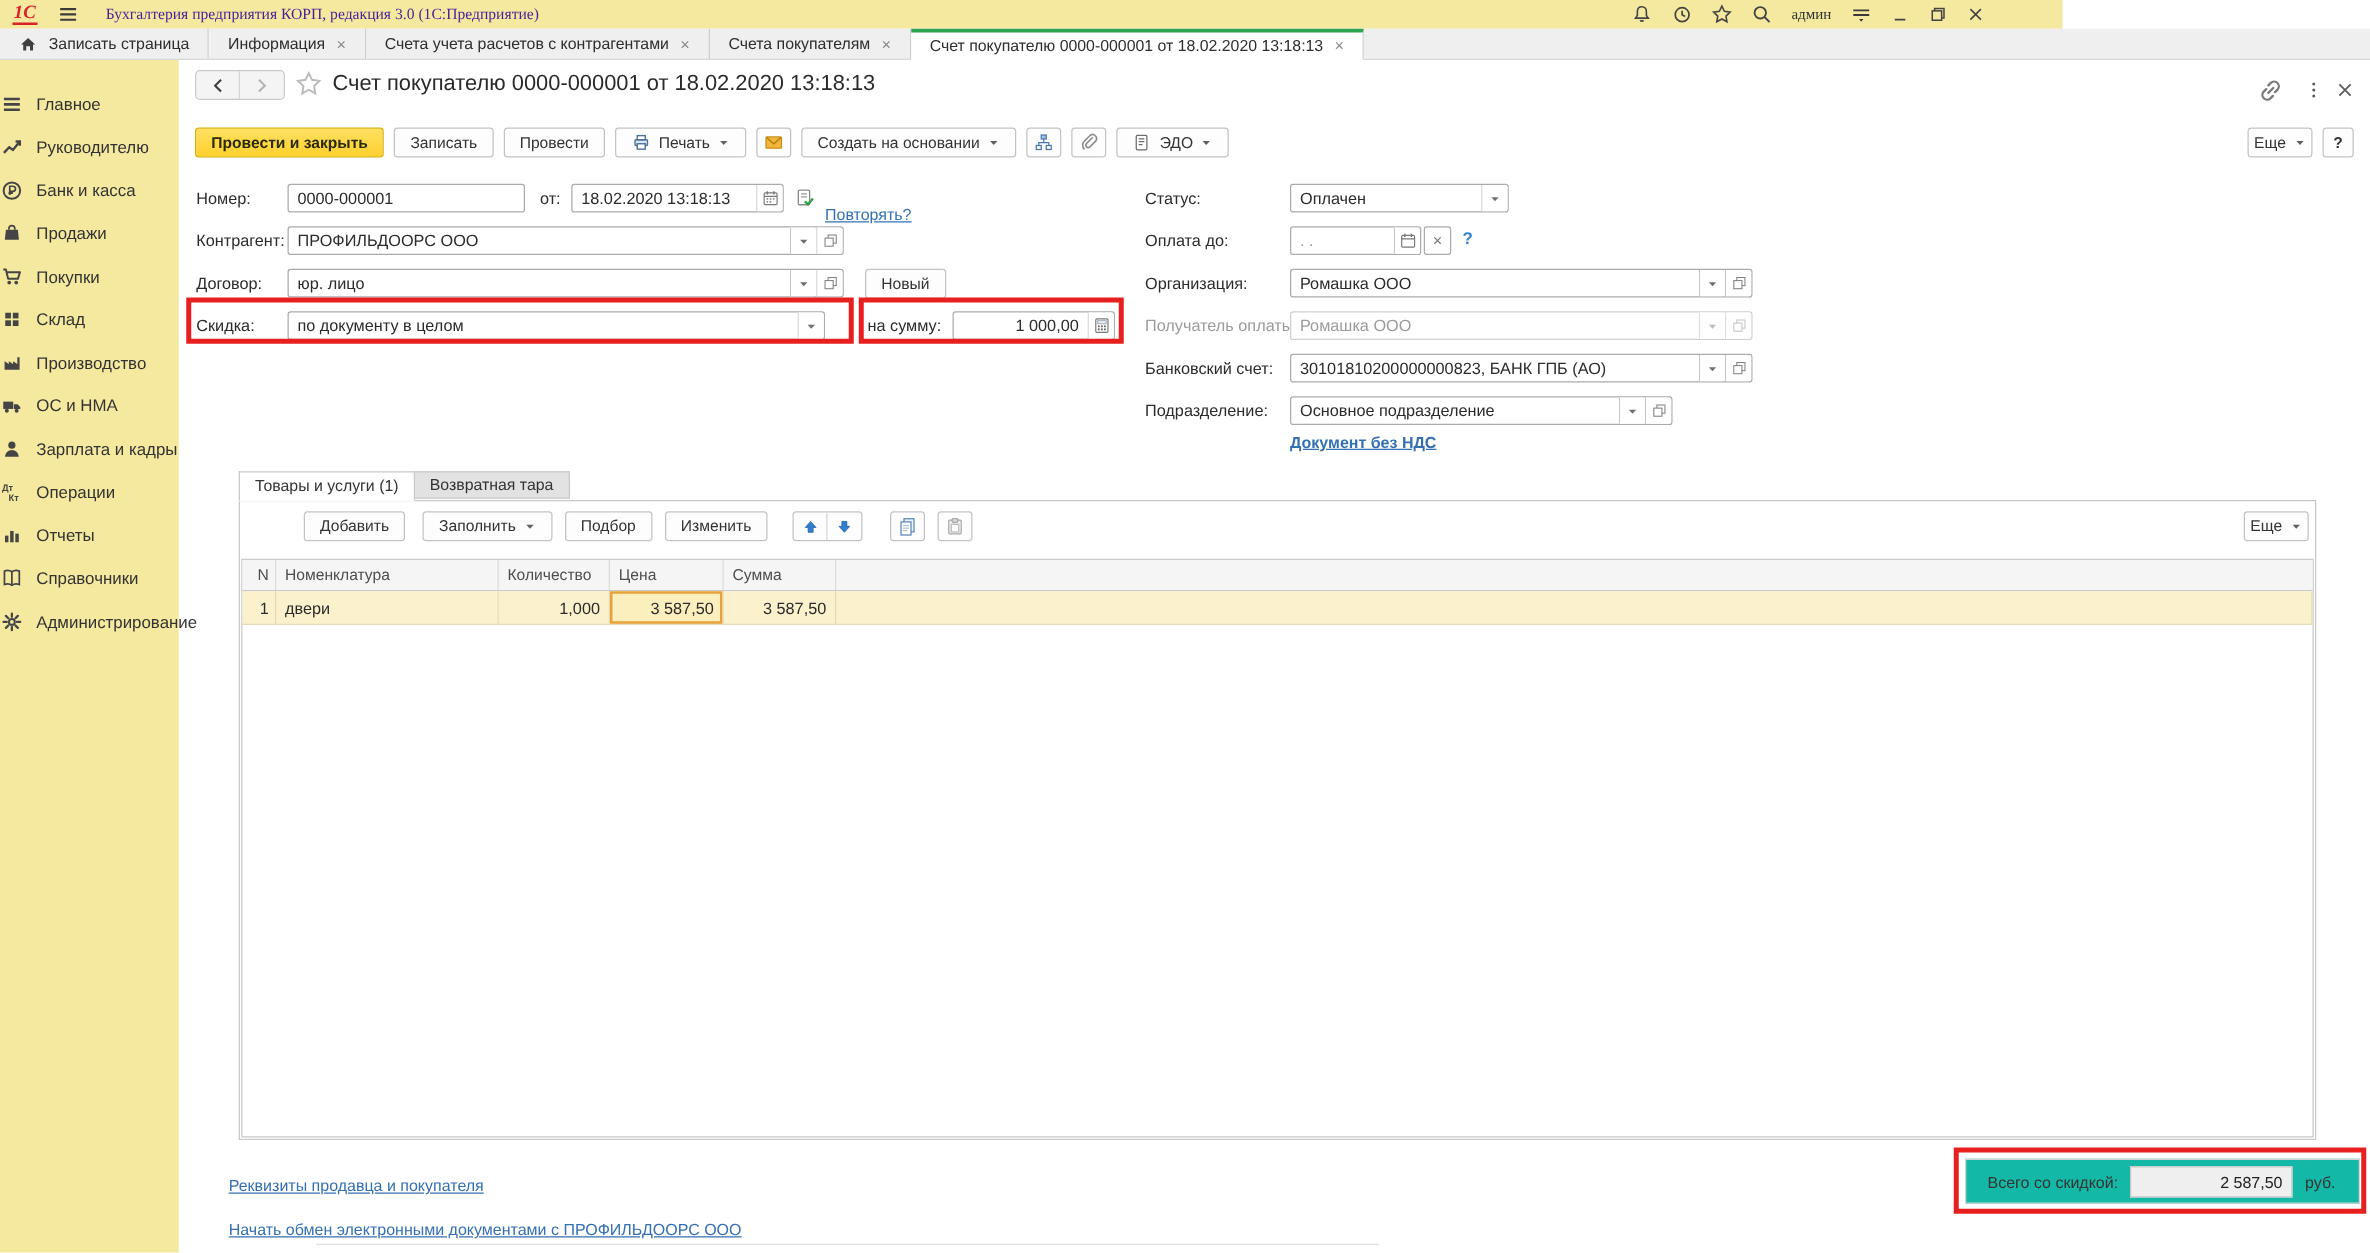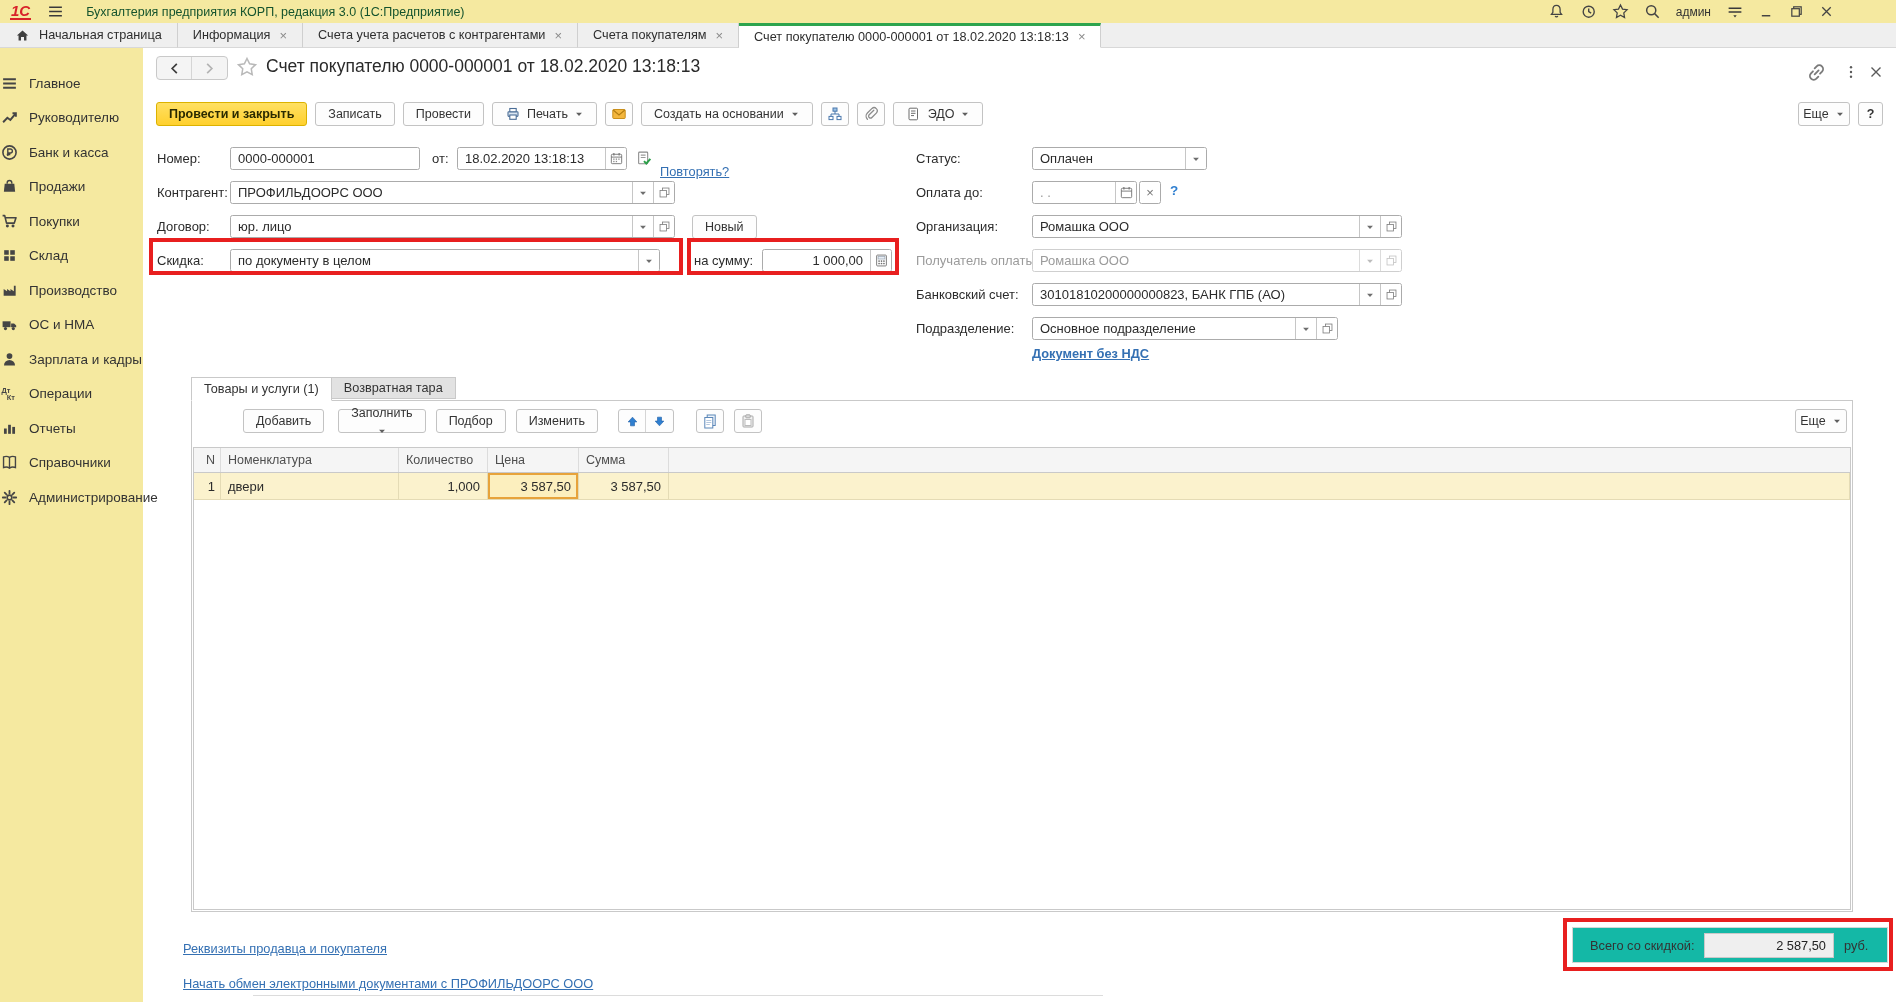--- a/index.html
+++ b/index.html
@@ -8,27 +8,27 @@
     position: relative;
     font-family: "Liberation Sans", "DejaVu Sans", sans-serif;
     background: #ffffff;
     overflow: hidden;
     color: #2b2b2b;
   }
   .abs { position: absolute; }
 
   
   .titlebar {
-    position:absolute; left:0; top:0; width:1896px; height:23px;
-    background:#f5e9a0; display:flex; align-items:center;
+    position:absolute; left:0; top:0; width:1650px; height:23px;
+    background:#f5e9a0; display:flex; align-items:center;font-family:Liberation Serif, serif;
   }
   .logo1c { font-size:15px; font-weight:bold; font-style:italic;
     color:#d8232a; margin-left:10px; border-bottom:2px solid #d8232a; line-height:15px; padding:0 1px;}
   .tb-burger { margin-left:16px; display:flex; align-items:center; }
-  .tb-title { margin-left:22px; font-size:12.5px; color:#14532d; }
+  .tb-title { margin-left:22px; font-size:12.5px; color:#4c1d95; }
   .tb-right { position:absolute; right:62px; top:0; height:23px; display:flex; align-items:center; gap:15px; }
   .tb-right .ic { display:flex; align-items:center; }
   .tb-user { font-size:12px; color:#333; }
 
   
   .tabbar {
     position:absolute; left:0; top:23px; width:1896px; height:25px;
     background:#efefef; display:flex; align-items:stretch; font-size:12.7px;
   }
   .wtab {
@@ -174,21 +174,21 @@
   </div>
 </div>
 
 <div class="tabbar">
   <div class="wtab">
     <span>
       <svg width="15" height="15" viewBox="0 0 16 16">
           <path d="M8 2.6 14 8h-1.8v5.2H9.6V9.6H6.4v3.6H3.8V8H2Z" fill="#3f3f3f"></path>
         </svg>
     </span>
-    <span>Начальная страница</span>
+    <span>Записать страница</span>
   </div>
   <div class="wtab">
     <span>Информация</span>
     <span class="x">×</span>
   </div>
   <div class="wtab">
     <span>Счета учета расчетов с контрагентами</span>
     <span class="x">×</span>
   </div>
   <div class="wtab">
@@ -630,21 +630,21 @@
 <span class="link abs" style="left:1032px;top:346px;font-weight:bold;">Документ без НДС</span>
 
 <div class="itabs">
   <div class="itab active">Товары и услуги (1)</div>
   <div class="itab">Возвратная тара</div>
 </div>
 <div class="panel"></div>
 
 <div class="abs" style="left:199px;top:409px;display:flex;gap:10px;align-items:center;z-index:4;padding-left:44px;">
   <span class="btn">Добавить</span>
-  <span class="btn" style="margin-left:4px;flex-direction:column;">
+  <span class="btn" style="margin-left:4px;">
     <span>Заполнить</span>
     <span class="dd-arrow">
         <svg width="10" height="10" viewBox="0 0 12 12">
           <path d="M2.5 4.5h7L6 8.5z" fill="#5f5f5f"></path>
         </svg>
       </span>
   </span>
   <span class="btn">Подбор</span>
   <span class="btn">Изменить</span>
   <span style="display:flex;margin-left:10px;border:1px solid #c3c3c3;border-radius:3px;height:24px;background:#fdfdfd;">

